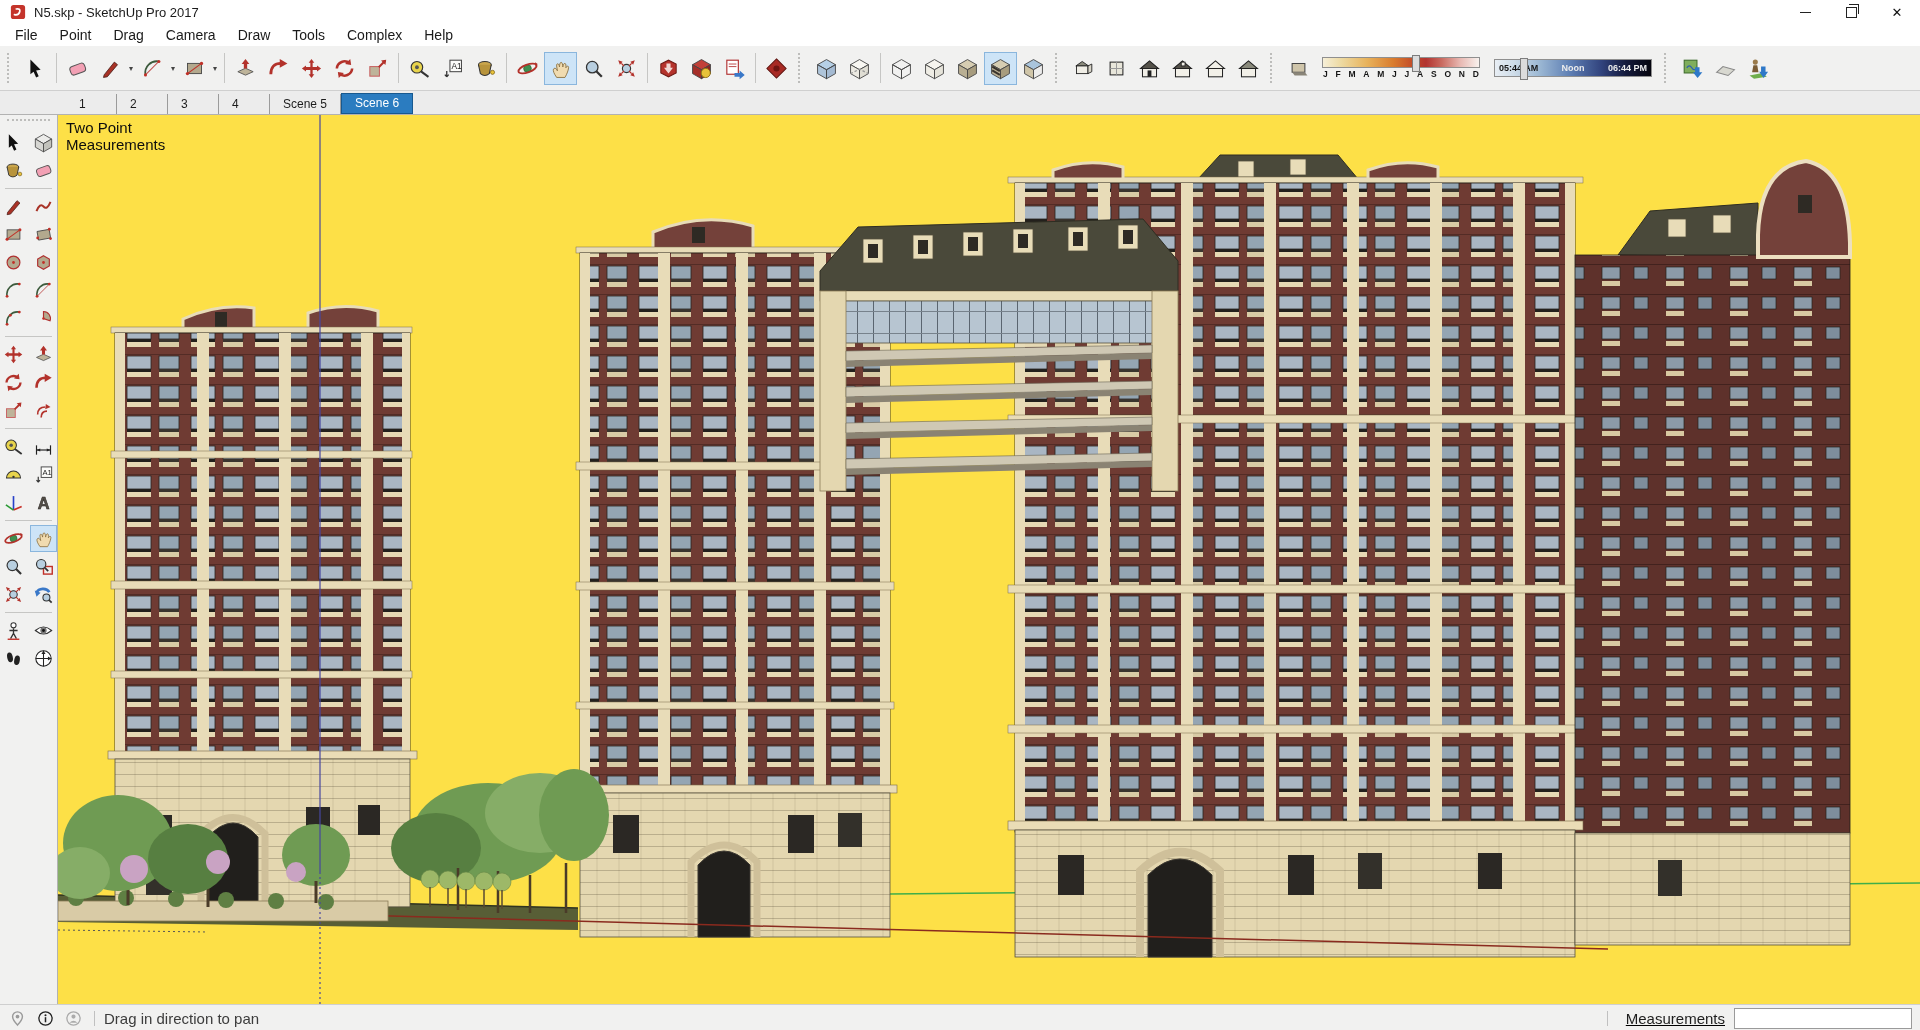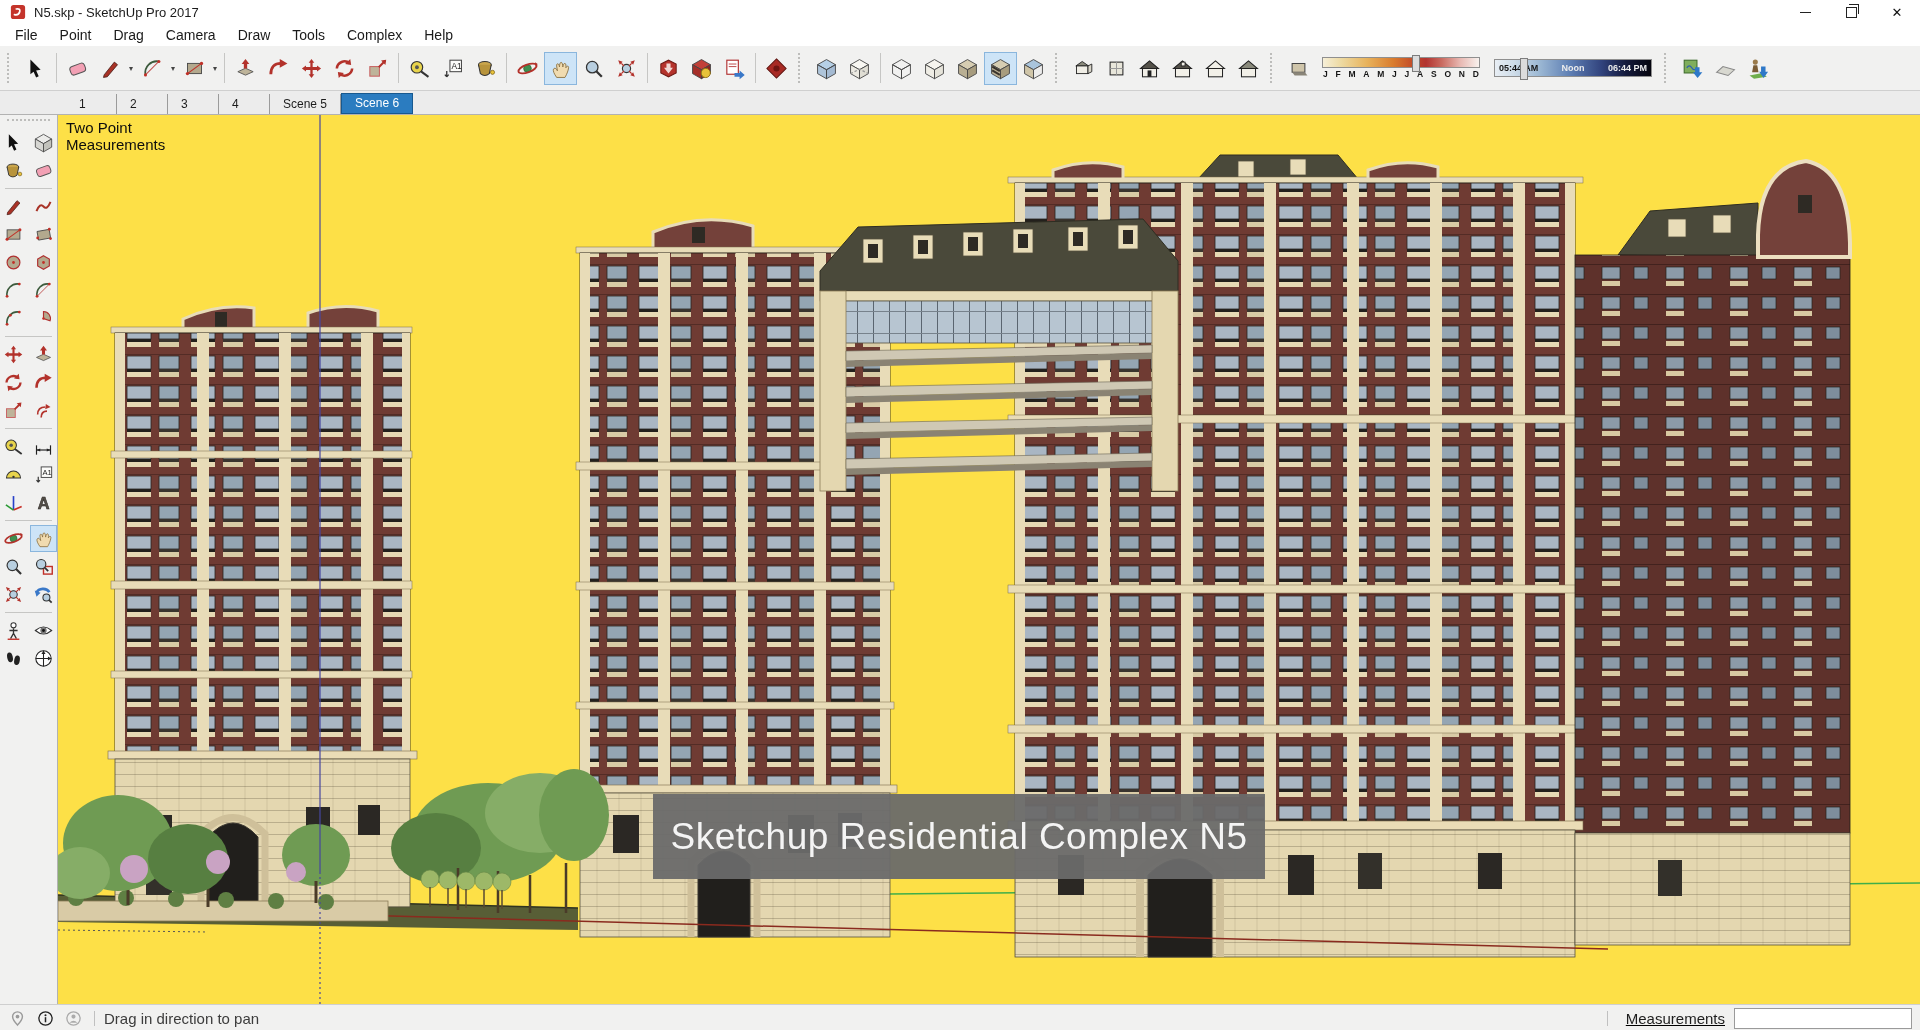--- a/index.html
+++ b/index.html
@@ -887,21 +887,20 @@
 
       <line x1="262" y1="0" x2="262" y2="757" stroke="#4646a0" stroke-width="1.2"></line>
       <line x1="262" y1="757" x2="262" y2="889" stroke="#4646a0" stroke-width="1.2" stroke-dasharray="2 3"></line>
     </svg>
 
     <div class="persp-label">
       <div>Two Point</div>
       <div>Measurements</div>
     </div>
 
-    <div class="caption">Sketchup Residential Complex N5</div>
   </div>
 </div>
 
 <div class="statusbar">
   <span class="sicon">
     <svg viewBox="0 0 18 18" width="17" height="17">
         <path d="M9 2 C12 2 14.2 4.4 14.2 7 C14.2 10.6 9 16 9 16 C9 16 3.8 10.6 3.8 7 C3.8 4.4 6 2 9 2 Z" fill="none" stroke="#9a9a9a" stroke-width="1.5"></path>
         <circle cx="9" cy="7" r="2" fill="#9a9a9a"></circle>
       </svg>
   </span>

